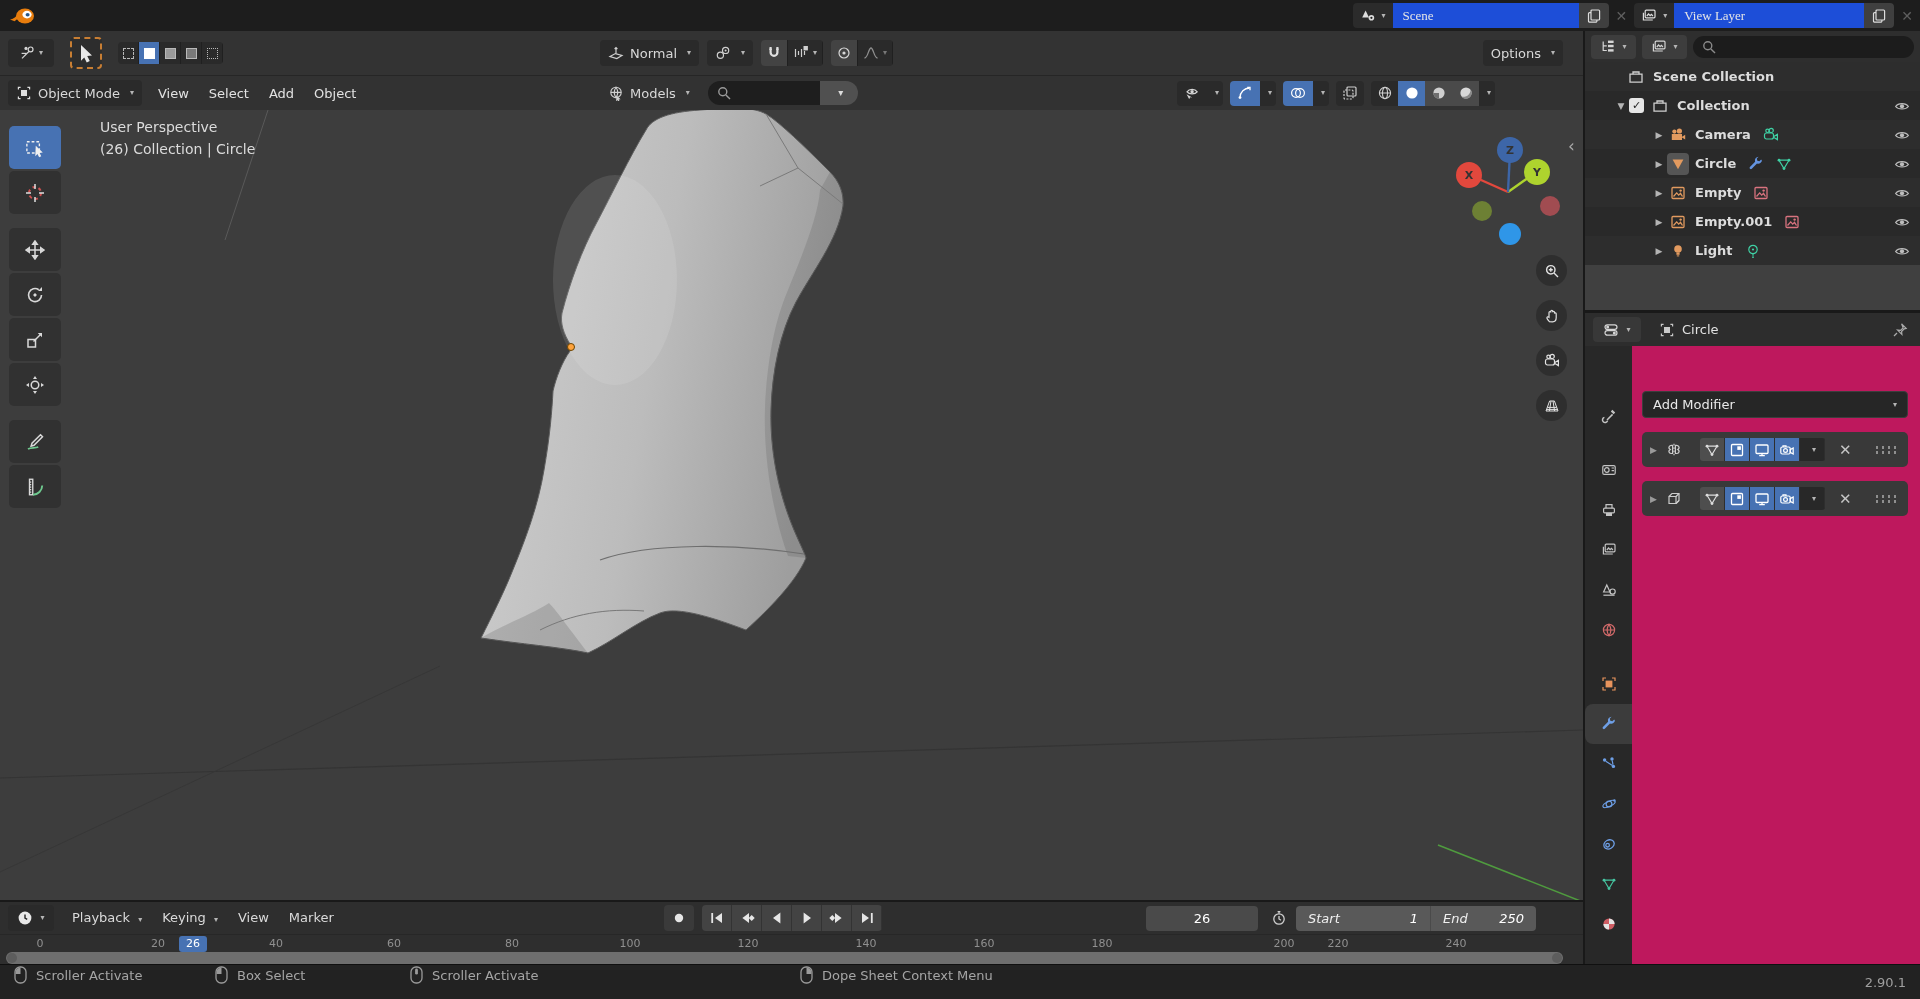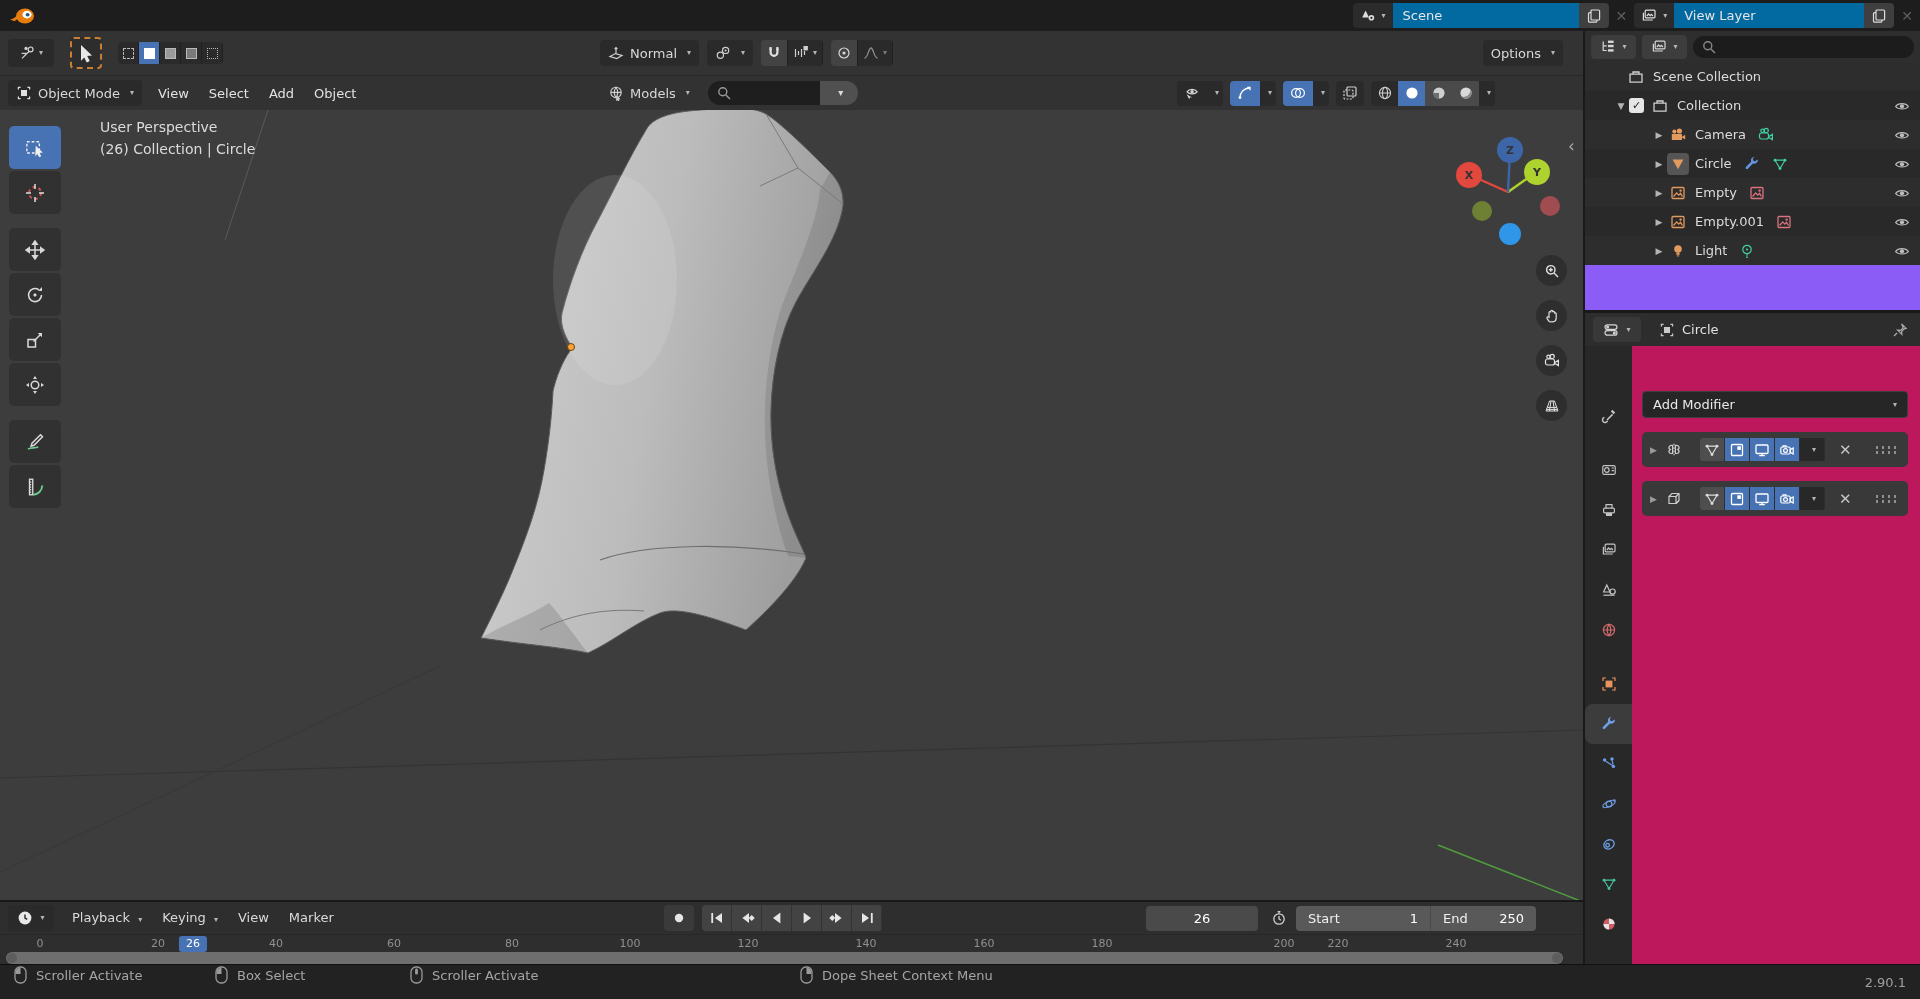--- a/index.html
+++ b/index.html
@@ -15,21 +15,21 @@
   .chev { font-size:8px; color:#b5b5b5; margin-left:4px; line-height:1; }
   
   .topbar { height:31px; display:flex; align-items:center; background:#1d1d1d; padding-left:8px; }
   .logo { width:30px; height:20px; margin-right:4px; }
   .menu-item { padding:0 10px; color:#dadada; line-height:31px; cursor:default; }
   .tabs { display:flex; align-items:flex-end; height:31px; margin-left:62px; width:934px; overflow:hidden; gap:1px; flex:none; }
   .tab { flex:none; height:27px; line-height:27px; padding:0 17px; color:#9a9a9a; background:#272727; border-radius:6px 6px 0 0; white-space:nowrap; }
   .tab.active { background:#333333; color:#ffffff; }
   .id-selector { display:flex; align-items:center; height:25px; border-radius:4px; overflow:hidden; flex:none; }
   .id-btn { width:40px; height:25px; background:#2b2b2b; display:flex; align-items:center; justify-content:center; gap:2px; }
-  .id-field { height:25px; background:#0369a1; color:#e6e6e6; display:flex; align-items:center; padding-left:10px; }
+  .id-field { height:25px; background:#1d4ed8; color:#e6e6e6; display:flex; align-items:center; padding-left:10px;font-family:Liberation Serif, serif; }
   .id-copy { width:30px; height:25px; background:#3f3f3f; display:flex; align-items:center; justify-content:center; }
   .id-x { color:#5f5f5f; font-size:14px; padding:0 7px; }
   
   .ts-row { height:45px; background:#333333; display:flex; align-items:center; padding:0 8px; position:relative; border-bottom:1px solid #262626;}
   .tool-popover { height:28px; width:46px; background:#2a2a2a; border-radius:4px; display:flex; align-items:center; justify-content:center; }
   .tool-active-btn { width:32px; height:32px; margin-left:16px; border:2px dashed #c87e33; border-radius:4px; display:flex; align-items:center; justify-content:center; background:rgba(0,0,0,.1); }
   .selmode { display:flex; margin-left:16px; border-radius:4px; overflow:hidden; }
   .selmode .sm { width:21px; height:22px; background:#2a2a2a; display:flex; align-items:center; justify-content:center; border-right:1px solid #202020; }
   .selmode .sm.active { background:var(--accent); }
   .dashedsq { width:11px; height:11px; border:1px dashed #b9b9b9; }
@@ -76,36 +76,36 @@
   .tl-header { height:32px; display:flex; align-items:center; padding:0 8px; position:relative; }
   .tl-menus { display:flex; margin-left:8px; }
   .tl-menus .menu-item { line-height:32px; }
   .tl-editor-btn { width:46px; height:26px; background:#2a2a2a; border-radius:4px; display:flex; align-items:center; justify-content:center; gap:3px; }
   .play-cluster { position:absolute; left:664px; display:flex; align-items:center; }
   .pb { width:30px; height:26px; background:#434343; display:flex; align-items:center; justify-content:center; border-right:1px solid #333; }
   .pb-group { display:flex; border-radius:4px; overflow:hidden; margin-left:8px; }
   .rec-btn { width:30px; height:26px; border-radius:4px; background:#3a3a3a; display:flex; align-items:center; justify-content:center; }
   .frame-field { position:absolute; left:1146px; width:112px; height:25px; background:#4a4a4a; border-radius:4px; color:#fff; display:flex; align-items:center; justify-content:center; }
   .clock-btn { position:absolute; left:1266px; width:26px; height:25px; display:flex; align-items:center; justify-content:center; }
-  .range-group { position:absolute; left:1296px; display:flex; border-radius:4px; overflow:hidden; }
+  .range-group { position:absolute; left:1296px; display:flex; border-radius:4px; overflow:hidden;font-style:italic; }
   .range-field { height:25px; background:#595959; color:#fff; display:flex; align-items:center; justify-content:space-between; padding:0 12px; }
   .range-field .lab { color:#f0f0f0; margin-right:14px; }
   .ruler { height:18px; position:relative; border-top:1px solid #272727; }
   .tick { position:absolute; top:2px; transform:translateX(-50%); color:#909090; font-size:11px; }
   .cur-frame { position:absolute; left:193px; top:1px; transform:translateX(-50%); background:var(--accent); color:#fff; font-size:11px; border-radius:3px; padding:1px 7px 2px; }
   .cur-line { position:absolute; left:192px; top:16px; width:2px; height:16px; background:var(--accent); }
   .tl-scroll { height:14px; position:relative; }
   .tl-scrollbar { position:absolute; left:6px; right:20px; top:0; height:12px; background:#6e6e6e; border-radius:6px; }
   .tl-scrollbar:before, .tl-scrollbar:after { content:""; position:absolute; top:1px; width:10px; height:10px; border-radius:50%; background:#5d5d5d; }
   .tl-scrollbar:before { left:1px; } .tl-scrollbar:after { right:1px; }
   
   .ol-header { height:31px; background:#2e2e2e; display:flex; align-items:center; padding:0 6px; gap:6px; }
   .ol-btn { width:45px; height:24px; background:#3d3d3d; border-radius:4px; display:flex; align-items:center; justify-content:center; gap:2px; }
   .ol-search { flex:1; height:22px; background:#1c1c1c; border-radius:11px; display:flex; align-items:center; padding-left:8px; color:#888; }
-  .ol-rows { height:248px; position:relative; background:#8b5cf6; overflow:hidden; }
+  .ol-rows { height:248px; position:relative; background:#404040; overflow:hidden;font-weight:bold; }
   .orow { height:29px; display:flex; align-items:center; position:relative; }
   .orow:nth-of-type(odd) { background:#2d2d2d; }
   .orow:nth-of-type(even) { background:#292929; }
   .ind0 { width:24px; } .ind1 { width:28px; } .ind2 { width:66px; }
   .caret { width:16px; font-size:9px; color:#b4b4b4; text-align:center; flex:none; }
   .ocheck { width:15px; height:15px; background:#e6e6e6; border-radius:3px; color:#222; font-size:11px; display:flex; align-items:center; justify-content:center; margin-right:5px; flex:none; }
   .oicon { width:22px; height:22px; display:flex; align-items:center; justify-content:center; flex:none; border-radius:4px; }
   .oicon.iconbg { background:#555555; }
   .olabel { margin-left:6px; color:#dcdcdc; white-space:nowrap; }
   .obadge { margin-left:12px; flex:none; }

